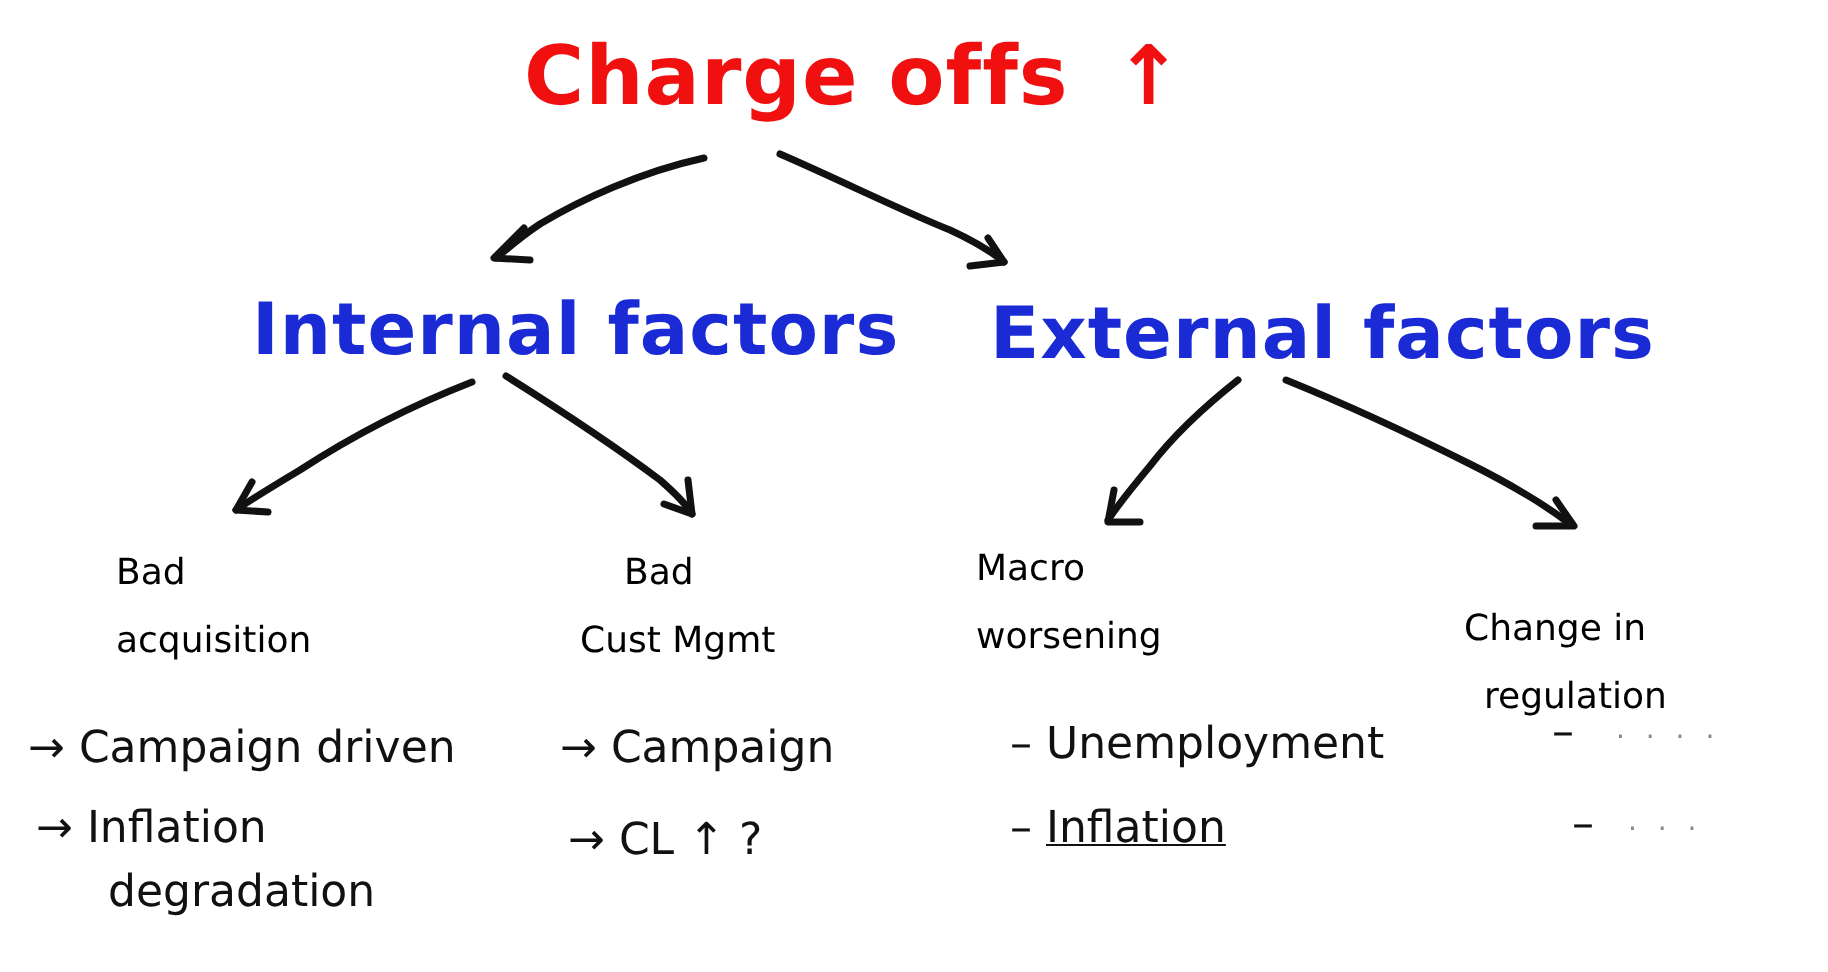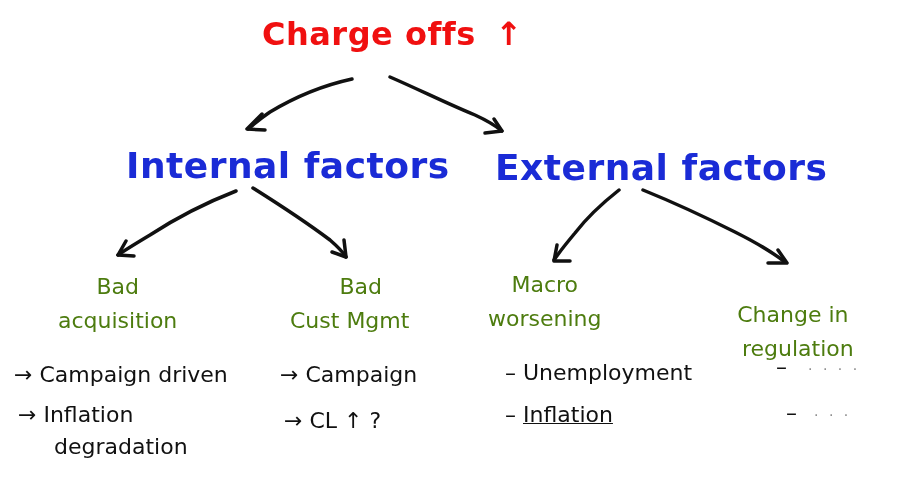--- a/index.html
+++ b/index.html
@@ -6,23 +6,23 @@
     #canvas {
       position: relative;
       width: 914px;
       height: 486px;
       background: #ffffff;
       overflow: hidden;
       font-family: "DejaVu Sans", sans-serif;
     }
     svg.arrows { position: absolute; left: 0; top: 0; }
     .t { position: absolute; white-space: nowrap; line-height: 1; }
-    .root { color: #f01010; font-size: 32px; font-weight: bold; letter-spacing: 0.5px; }
+    .root { color: #f01010; font-size: 41px; font-weight: bold; letter-spacing: 0.5px; }
     .l1 { color: #1a2bd6; font-size: 36px; letter-spacing: 0.5px; font-weight: bold; }
-    .l2 { color: #4d7c0f; font-size: 22px; line-height: 34px; text-align: center; }
+    .l2 { color: #000000; font-size: 18px; line-height: 34px; text-align: left; }
     .leaf { color: #111111; font-size: 22px; }
     .faint { color: #888888; font-size: 14px; letter-spacing: 3px; }
   </style>
 </head>
 <body>
 
 <div id="canvas">
 
   <svg class="arrows" width="914" height="486" fill="none" stroke="#111111" stroke-width="3.5" stroke-linecap="round" stroke-linejoin="round">
 

